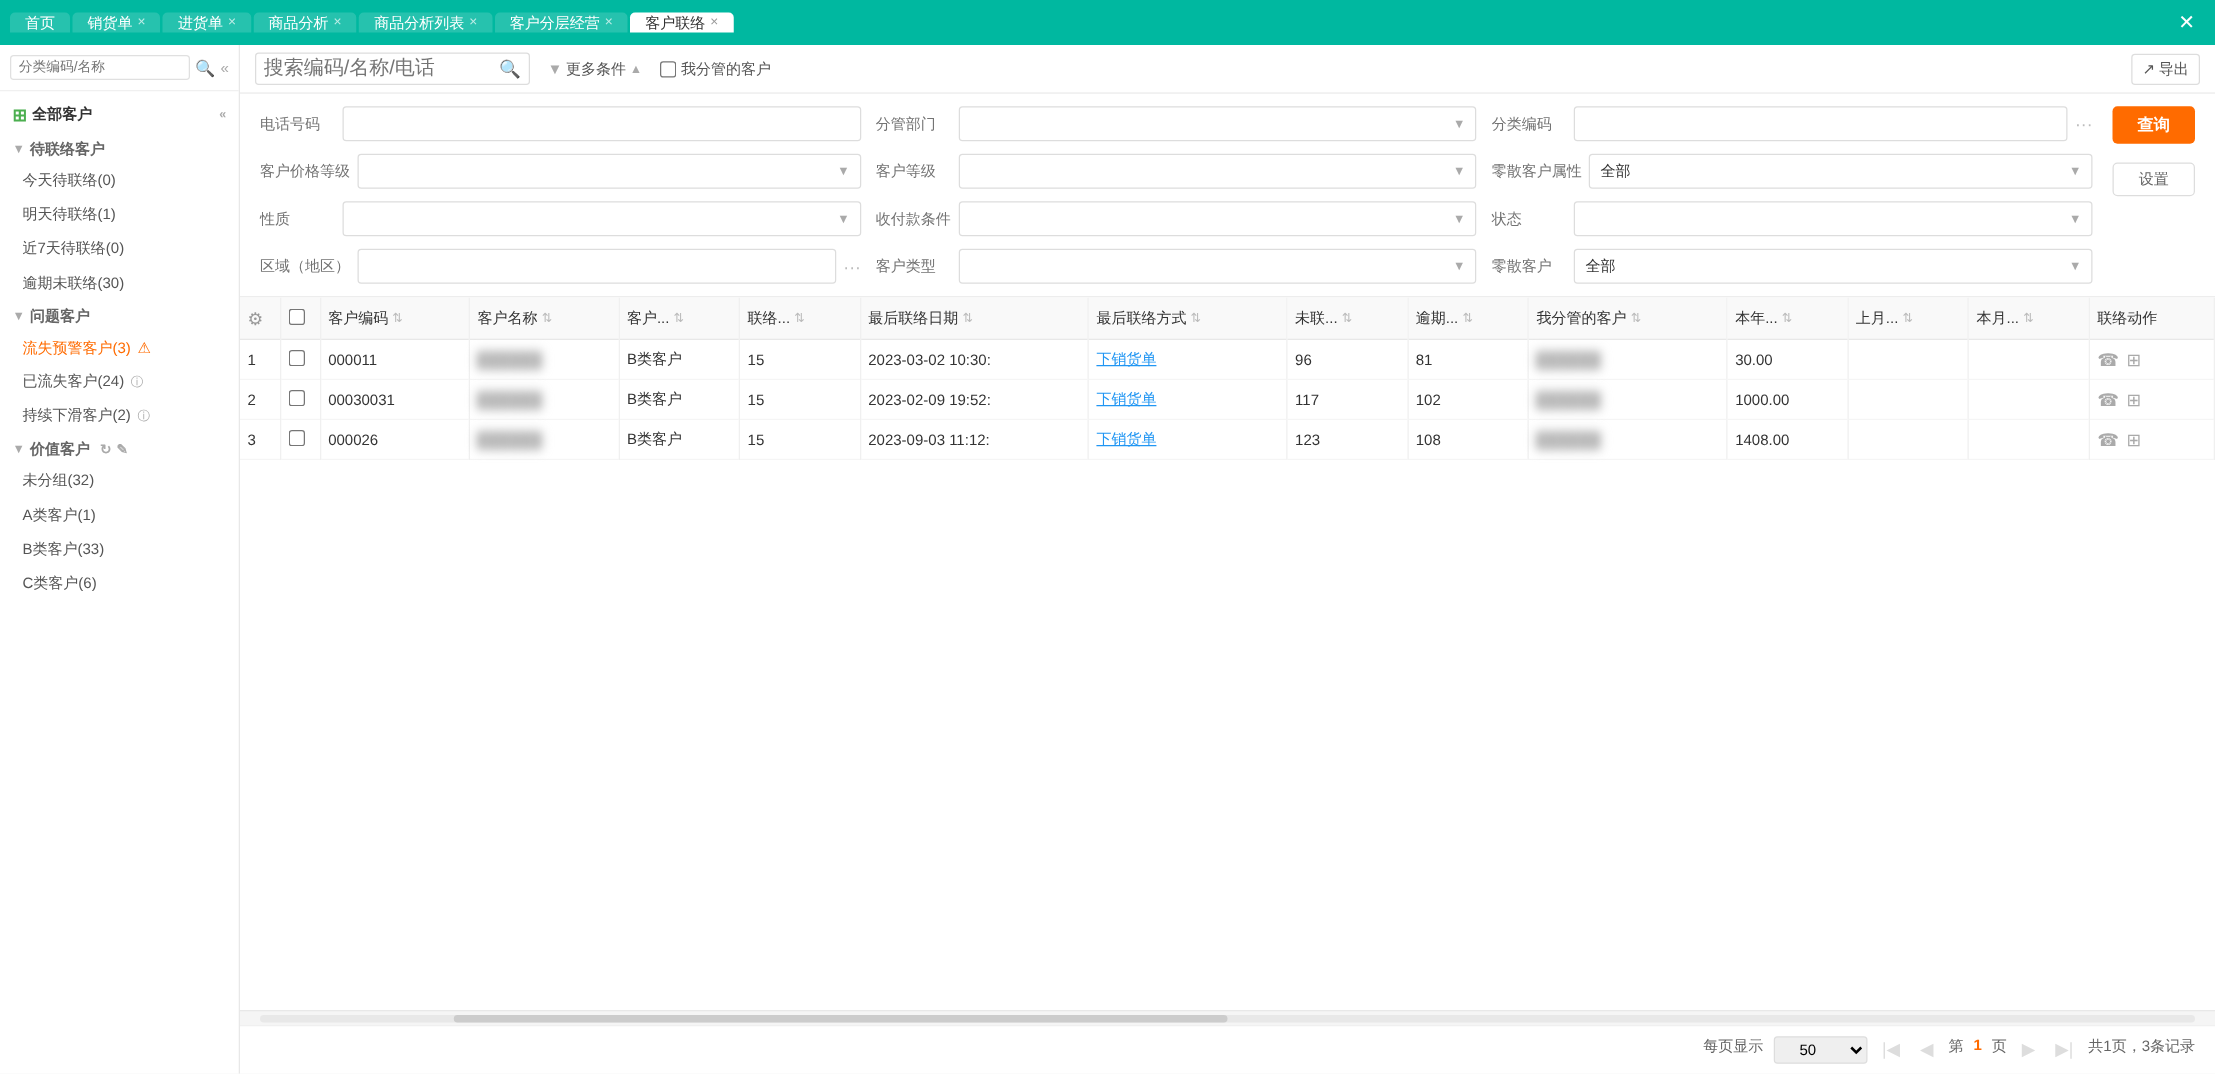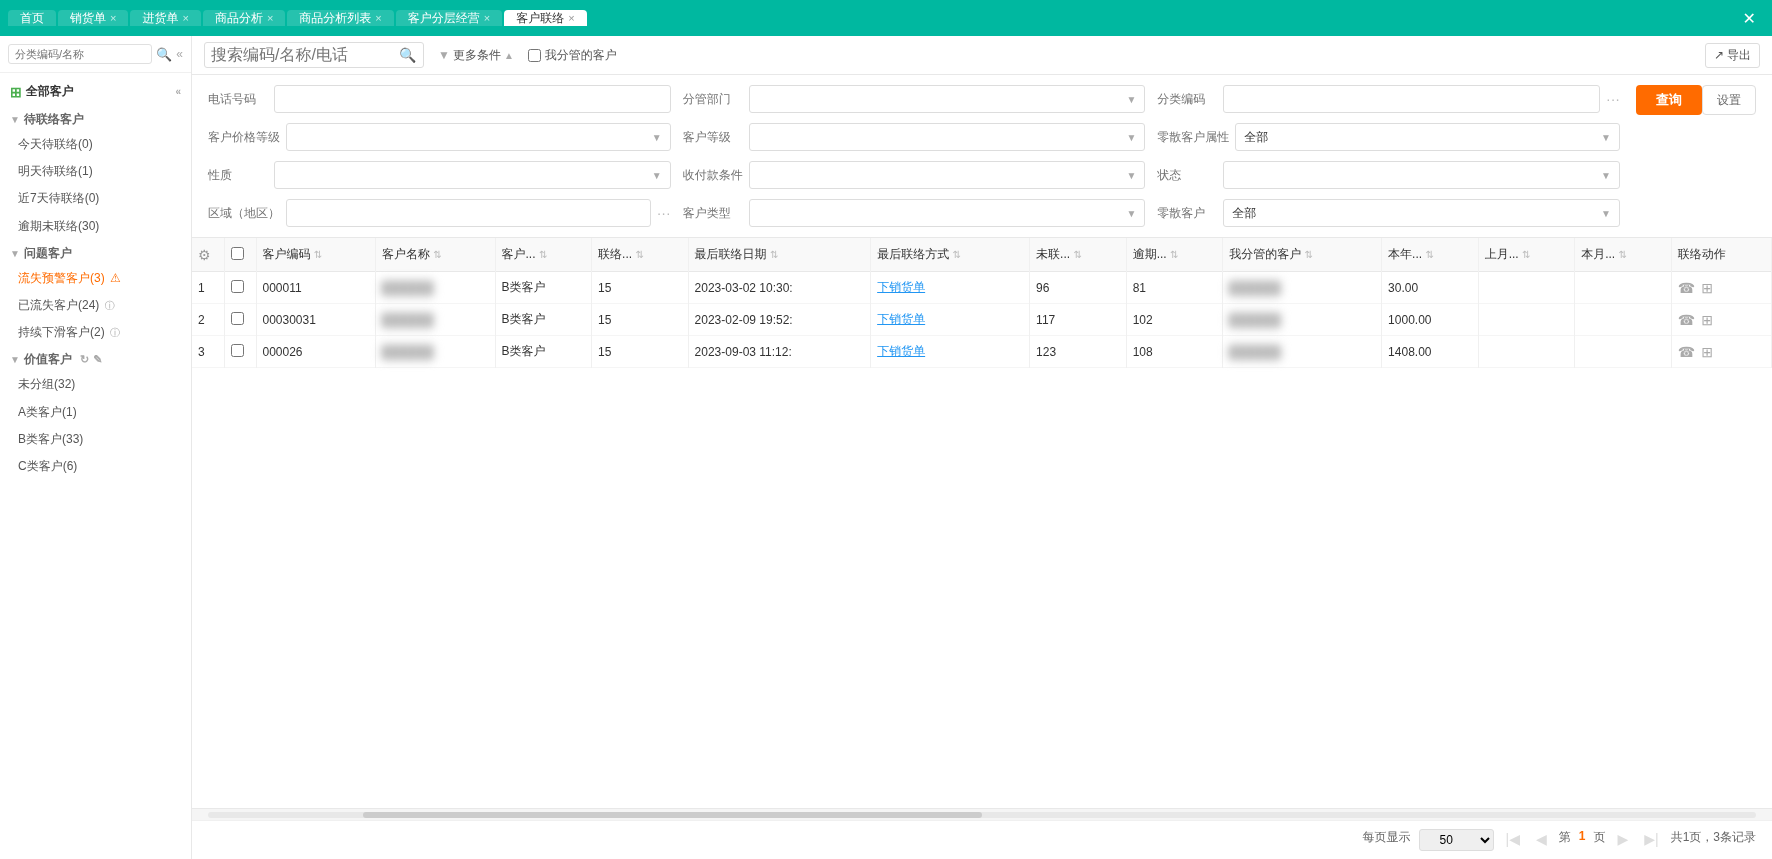--- a/index.html
+++ b/index.html
@@ -217,21 +217,22 @@
       background: #fff;
       color: #666;
       border: 1px solid #ddd;
       border-radius: 4px;
       padding: 4px 14px;
       cursor: pointer;
       font-size: 12px;
     }
     .btn-group-right {
       display: flex;
-      gap: 0;
+      flex-direction: column;
+      gap: 15px;
       margin-left: 8px;
     }
     .filter-value-text { color: #333; }
 
     
     .table-area {
       flex: 1;
       overflow: hidden;
       background: #fff;
       display: flex;

